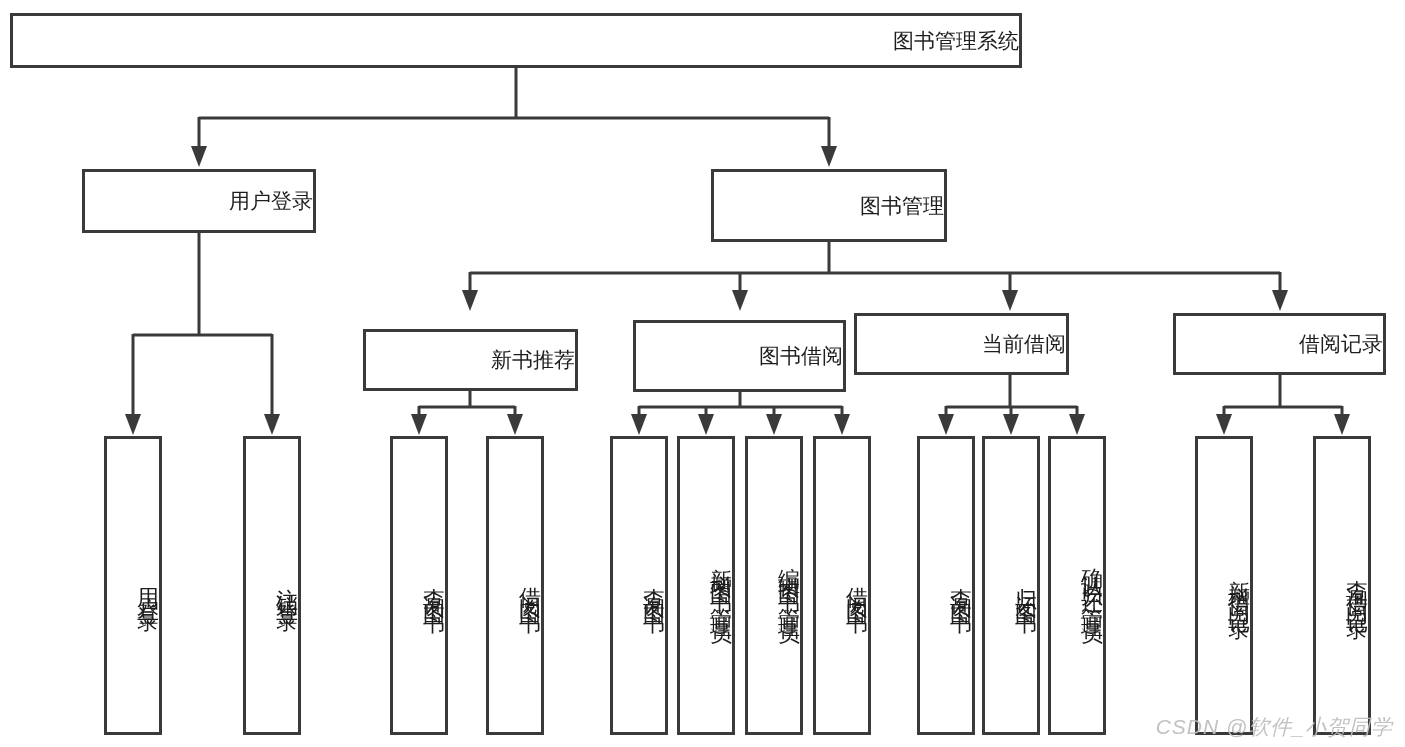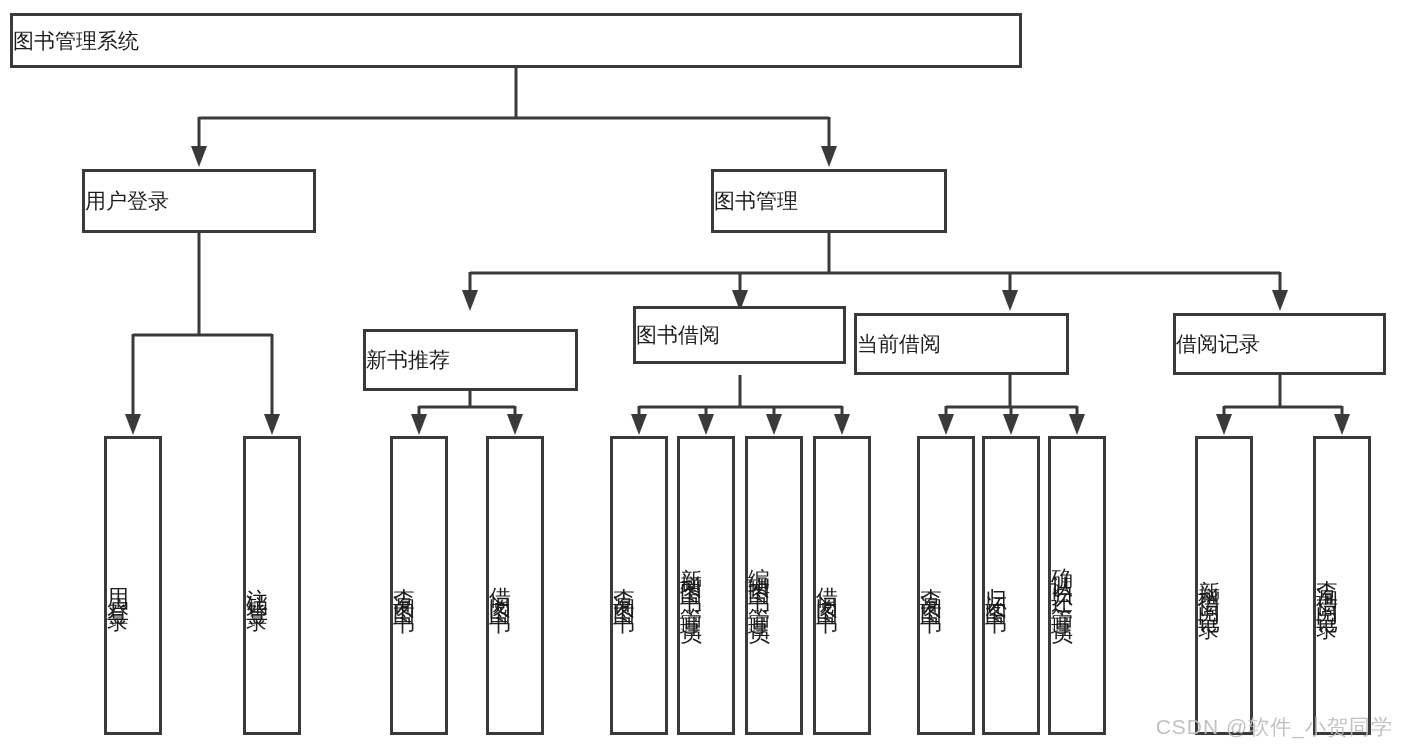--- a/index.html
+++ b/index.html
@@ -5,39 +5,40 @@
   html,body { margin:0; padding:0; background:#ffffff; }
   body { font-family:"Liberation Sans", sans-serif; }
   #canvas {
     position:relative; width:1405px; height:747px;
     background:#ffffff; overflow:hidden;
   }
   #connectors { position:absolute; left:0; top:0; z-index:1; }
   .box {
     position:absolute; box-sizing:border-box;
     background:#ffffff; border:3px solid #3a3a3a;
-    display:flex; align-items:center; justify-content:flex-start;
+    display:flex; align-items:center; justify-content:flex-end;
     color:#1d1d1d; font-size:21px; z-index:2;
     white-space:nowrap;
   }
   .leaf .vtext {
     writing-mode:vertical-rl; text-orientation:mixed;
     font-size:22px; letter-spacing:8px; line-height:1;
   }
   #watermark {
     position:absolute; right:12px; bottom:6px; z-index:5;
     color:rgba(190,190,190,0.95); font-size:21px; letter-spacing:1px;
     white-space:nowrap;
+    font-style:italic;
   }
   
   .n-root { left:10px;  top:13px;  width:1012px; height:55px; }
   .n-l2a  { left:82px;  top:169px; width:234px;  height:64px; }
-  .n-l2b  { left:711px; top:169px; width:236px;  height:64px; }
+  .n-l2b  { left:711px; top:169px; width:236px;  height:73px; }
   .n-l3a  { left:363px; top:329px; width:215px;  height:62px; }
-  .n-l3b  { left:633px; top:306px; width:213px;  height:58px; }
+  .n-l3b  { left:633px; top:320px; width:213px;  height:72px; }
   .n-l3c  { left:854px; top:313px; width:215px;  height:62px; }
   .n-l3d  { left:1173px;top:313px; width:213px;  height:62px; }
   .leaf   { top:436px; width:58px; height:299px; }
   .n-f01 { left:104px; }  .n-f02 { left:243px; }
   .n-f03 { left:390px; }  .n-f04 { left:486px; }
   .n-f05 { left:610px; }  .n-f06 { left:677px; }
   .n-f07 { left:745px; }  .n-f08 { left:813px; }
   .n-f09 { left:917px; }  .n-f10 { left:982px; }
   .n-f11 { left:1048px; } .n-f12 { left:1195px; }
   .n-f13 { left:1313px; }

